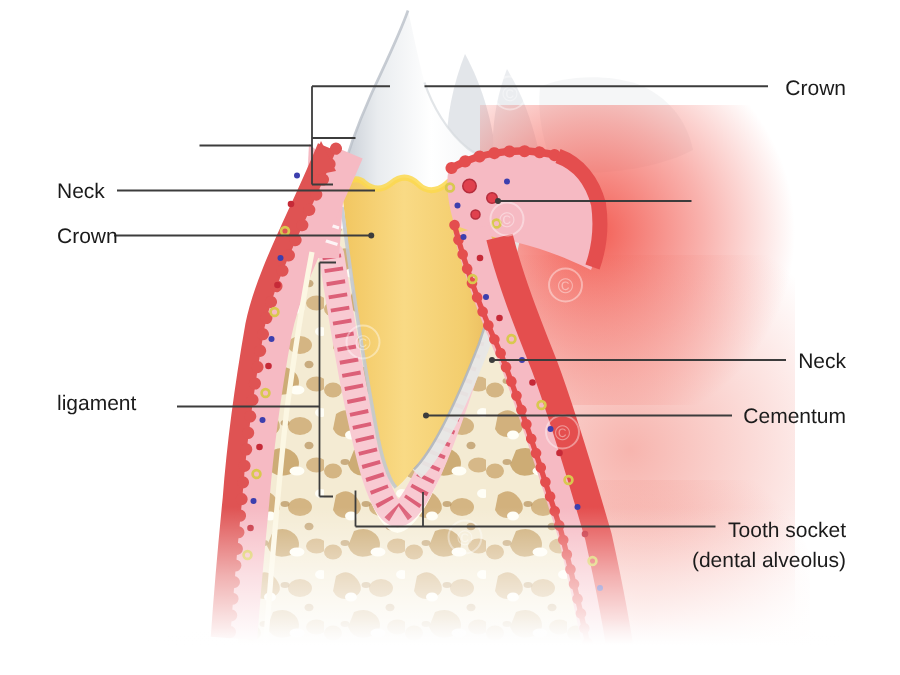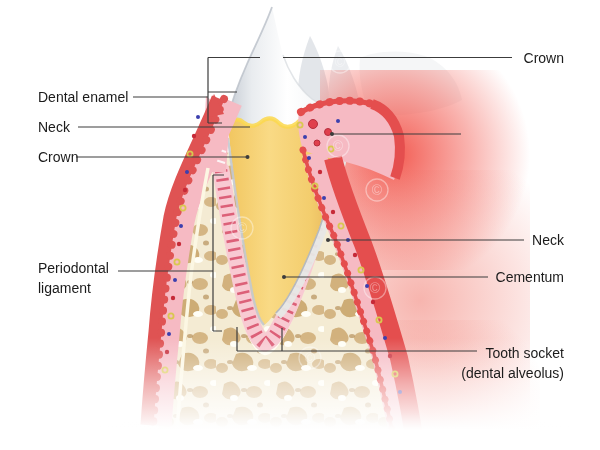--- a/index.html
+++ b/index.html
@@ -235,25 +235,23 @@
     <circle cx="328" cy="240" r="2" fill="#3c3c3c" stroke="none"></circle>
         <path d="M329,240 H524"></path>
 
     <circle cx="284" cy="277" r="2" fill="#3c3c3c" stroke="none"></circle>
         <path d="M285,277 H488"></path>
 
     <path d="M237,327 V351 M282,328 V351 M237,351 H477"></path>
   </g>
 </svg>
 
-<div class="lbl" style="left:38px; top:97px">Dental enamel</div>
 <div class="lbl" style="left:38px; top:127px">Neck</div>
 <div class="lbl" style="left:38px; top:157px">Crown</div>
 <div class="lbl two" style="left:38px; top:258px">
-  <div>Periodontal</div>
   <div>ligament</div>
 </div>
 <div class="lbl right" style="right:36px; top:58px">Crown</div>
 <div class="lbl right" style="right:36px; top:240px">Neck</div>
 <div class="lbl right two" style="right:36px; top:343px">
   <div>Tooth socket</div>
   <div>(dental alveolus)</div>
 </div>
 <div class="lbl right" style="right:36px; top:277px">Cementum</div>
 

